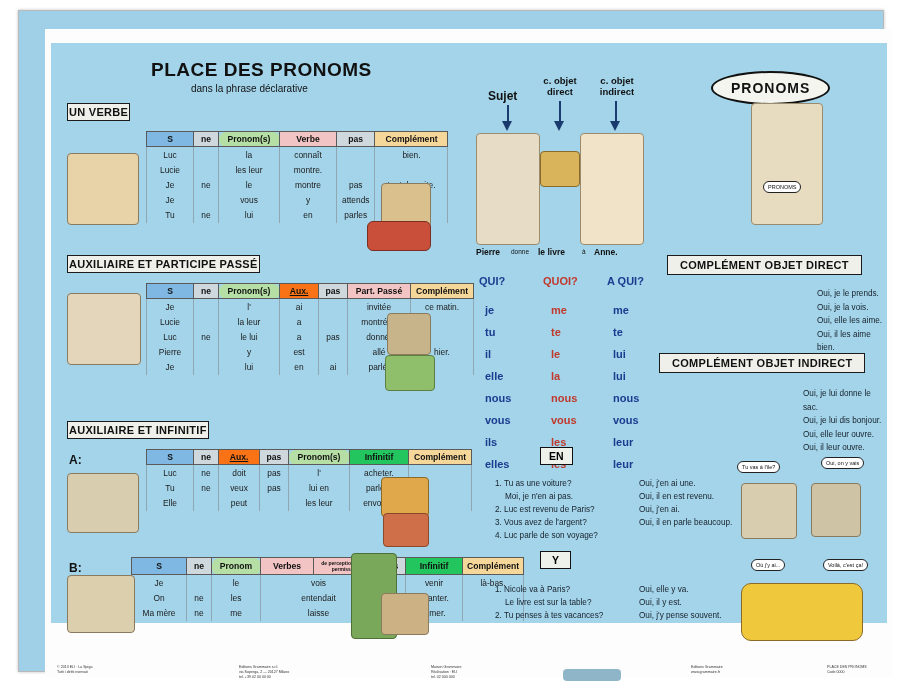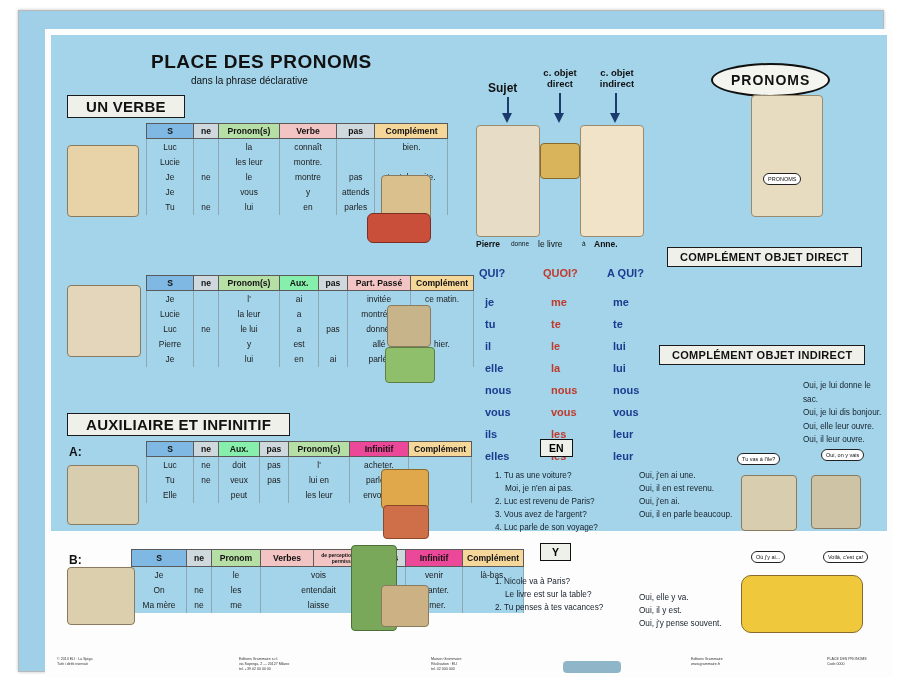--- a/index.html
+++ b/index.html
@@ -1,36 +1,36 @@
 <!DOCTYPE html>
 <html><head>
 <meta charset="utf-8">
 <style>
   html,body{margin:0;padding:0;}
   body{width:900px;height:684px;background:#ffffff;font-family:"Liberation Sans",sans-serif;overflow:hidden;}
   #poster{position:absolute;left:18px;top:10px;width:864px;height:660px;background:#9fd0e8;border:1px solid #b9b9b9;box-shadow:0 0 3px rgba(0,0,0,.25);}
   .sheet{position:absolute;left:26px;top:18px;width:848px;height:648px;background:#fdfdfd;}
-  .blue{position:absolute;left:6px;top:6px;width:836px;height:496px;background:#a3d4ea;}
+  .blue{position:absolute;left:6px;top:14px;width:836px;height:580px;background:#a3d4ea;}
   
   .t{position:absolute;white-space:nowrap;}
   .title{font-weight:bold;letter-spacing:.5px;}
-  .boxlabel{position:absolute;background:#f0f0ea;border:1.5px solid #1a1a1a;font-weight:bold;font-size:15px;padding:2px 18px;letter-spacing:.3px;color:#111;}
+  .boxlabel{position:absolute;background:#f0f0ea;border:1.5px solid #1a1a1a;font-weight:bold;font-size:11px;padding:2px 1px;letter-spacing:.3px;color:#111;}
   table.grid{position:absolute;border-collapse:collapse;font-size:8.4px;color:#1b1b1b;}
   table.grid th{font-size:8.6px;font-weight:bold;padding:2px 4px;border:1px solid #5a5a5a;color:#111;text-align:center;}
   table.grid td{padding:1.6px 5px;border-left:1px solid #8fa7b2;border-right:1px solid #8fa7b2;border-top:none;border-bottom:none;text-align:center;background:#a3d4ea;}
   table.grid tr.body td{height:12px;}
   .c-s{background:#7fb8e2;}
   .c-ne{background:#cfd8dc;}
-  .c-pron{background:#b6dfa6;}
+  .c-pron{background:#b6dfa6;border-radius:7px;}
   .c-verbe{background:#f3c4c4;}
   .c-pas{background:#cfd8dc;}
   .c-comp{background:#f6d79a;}
-  .c-aux{background:#86efac;}
+  .c-aux{background:#f97316;text-decoration:underline;}
   .c-pp{background:#f3c4c4;}
-  .c-inf{background:#ec4899;}
+  .c-inf{background:#22c55e;}
   .c-verbes{background:#f3c4c4;}
   
   .qcol{position:absolute;font-weight:bold;font-size:11px;}
   .qhead{font-weight:bold;font-size:11px;}
   .ex{position:absolute;font-size:8.2px;color:#17202a;line-height:13.5px;}
   .tagbox{position:absolute;border:1.5px solid #111;background:#eef0ea;font-weight:bold;font-size:10.5px;padding:2px 8px;}
   .numlist{position:absolute;font-size:8.2px;line-height:13px;color:#17202a;}
   .bubble{position:absolute;border:2px solid #111;border-radius:50%/50%;background:#f3f5ee;font-weight:bold;font-size:14px;letter-spacing:1px;padding:7px 18px;color:#111;}
   .footer{position:absolute;font-size:3.6px;color:#333;line-height:5px;white-space:pre;}
   .arrow{position:absolute;width:0;height:0;border-left:5px solid transparent;border-right:5px solid transparent;border-top:10px solid #1b3b6f;}
@@ -105,20 +105,21 @@
             <td>parles</td>
             <td>pas.</td>
           </tr>
         </tbody>
       </table>
 
       <div class="art" style="left:16px;top:110px;width:70px;height:70px;background:#e8d2a8;border:1px solid #8a7a5e;"></div>
       <div class="art" style="left:330px;top:140px;width:48px;height:42px;background:#d9c08c;border:1px solid #8a7a5e;"></div>
       <div class="art" style="left:316px;top:178px;width:62px;height:28px;background:#c94f3a;border:1px solid #7a2f22;border-radius:6px;"></div>
 
+      <div class="boxlabel" style="left:16px;top:212px;">AUXILIAIRE ET PARTICIPE PASSÉ</div>
 
       <table class="grid" style="left:95px;top:240px;">
         <thead>
           <tr>
             <th class="c-s" style="width:38px">S</th>
             <th class="c-ne" style="width:16px">ne</th>
             <th class="c-pron" style="width:52px">Pronom(s)</th>
             <th class="c-aux" style="width:30px">Aux.</th>
             <th class="c-pas" style="width:20px">pas</th>
             <th class="c-pp" style="width:54px">Part. Passé</th>
@@ -288,21 +289,21 @@
       <div class="arrow" style="left:503px;top:78px;"></div>
       <div class="vline" style="left:564px;top:58px;height:22px;"></div>
       <div class="arrow" style="left:559px;top:78px;"></div>
 
       <div class="art" style="left:425px;top:90px;width:62px;height:110px;background:#e7ddc6;border:1px solid #9a8a6e;"></div>
       <div class="art" style="left:489px;top:108px;width:38px;height:34px;background:#d9b45a;border:1px solid #8a6a2a;"></div>
       <div class="art" style="left:529px;top:90px;width:62px;height:110px;background:#f0e3c8;border:1px solid #9a8a6e;"></div>
 
       <div class="t" style="left:425px;top:204px;font-size:8.5px;font-weight:bold;color:#111;">Pierre</div>
       <div class="t" style="left:460px;top:205px;font-size:6.5px;color:#111;">donne</div>
-      <div class="t" style="left:487px;top:204px;font-size:8.5px;font-weight:normal;color:#111;">le livre</div>
+      <div class="t" style="left:487px;top:204px;font-size:8.5px;font-weight:bold;color:#111;">le livre</div>
       <div class="t" style="left:531px;top:205px;font-size:6.5px;color:#111;">à</div>
       <div class="t" style="left:543px;top:204px;font-size:8.5px;font-weight:bold;color:#111;">Anne.</div>
 
       <div class="t qhead" style="left:428px;top:232px;color:#1b3b8f;">QUI?</div>
       <div class="t qhead" style="left:492px;top:232px;color:#c0392b;">QUOI?</div>
       <div class="t qhead" style="left:556px;top:232px;color:#1b3b8f;">A QUI?</div>
 
       <div class="qcol" style="left:434px;top:256px;color:#1b3b8f;line-height:22px;">
         <div>je</div>
         <div>tu</div>
@@ -330,20 +331,26 @@
         <div>te</div>
         <div>lui</div>
         <div>lui</div>
         <div>nous</div>
         <div>vous</div>
         <div>leur</div>
         <div>leur</div>
       </div>
 
       <div class="boxlabel" style="left:616px;top:212px;font-size:11px;padding:3px 12px;">COMPLÉMENT OBJET DIRECT</div>
+      <div class="ex" style="left:766px;top:244px;">
+        <div>Oui, je le prends.</div>
+        <div>Oui, je la vois.</div>
+        <div>Oui, elle les aime.</div>
+        <div>Oui, il les aime bien.</div>
+      </div>
 
       <div class="boxlabel" style="left:608px;top:310px;font-size:11px;padding:3px 12px;">COMPLÉMENT OBJET INDIRECT</div>
       <div class="ex" style="left:752px;top:344px;">
         <div>Oui, je lui donne le sac.</div>
         <div>Oui, je lui dis bonjour.</div>
         <div>Oui, elle leur ouvre.</div>
         <div>Oui, il leur ouvre.</div>
       </div>
 
       <div class="tagbox" style="left:489px;top:404px;">EN</div>
@@ -361,21 +368,21 @@
         <div>Oui, j'en ai.</div>
         <div>Oui, il en parle beaucoup.</div>
       </div>
 
       <div class="tagbox" style="left:489px;top:508px;padding:2px 11px;">Y</div>
       <div class="numlist" style="left:444px;top:540px;">
         <div>1. Nicole va à Paris?</div>
         <div style="padding-left:10px">Le livre est sur la table?</div>
         <div>2. Tu penses à tes vacances?</div>
       </div>
-      <div class="numlist" style="left:588px;top:540px;margin-top:16px;">
+      <div class="numlist" style="left:588px;top:540px;">
         <div>Oui, elle y va.</div>
         <div>Oui, il y est.</div>
         <div>Oui, j'y pense souvent.</div>
       </div>
 
       <div class="art" style="left:700px;top:60px;width:70px;height:120px;background:#e8dcc0;border:1px solid #9a8a6e;"></div>
       <div class="balloon" style="left:712px;top:138px;">PRONOMS</div>
 
       <div class="balloon" style="left:686px;top:418px;">Tu vas à l'ile?</div>
       <div class="balloon" style="left:770px;top:414px;">Oui, on y vais</div>

